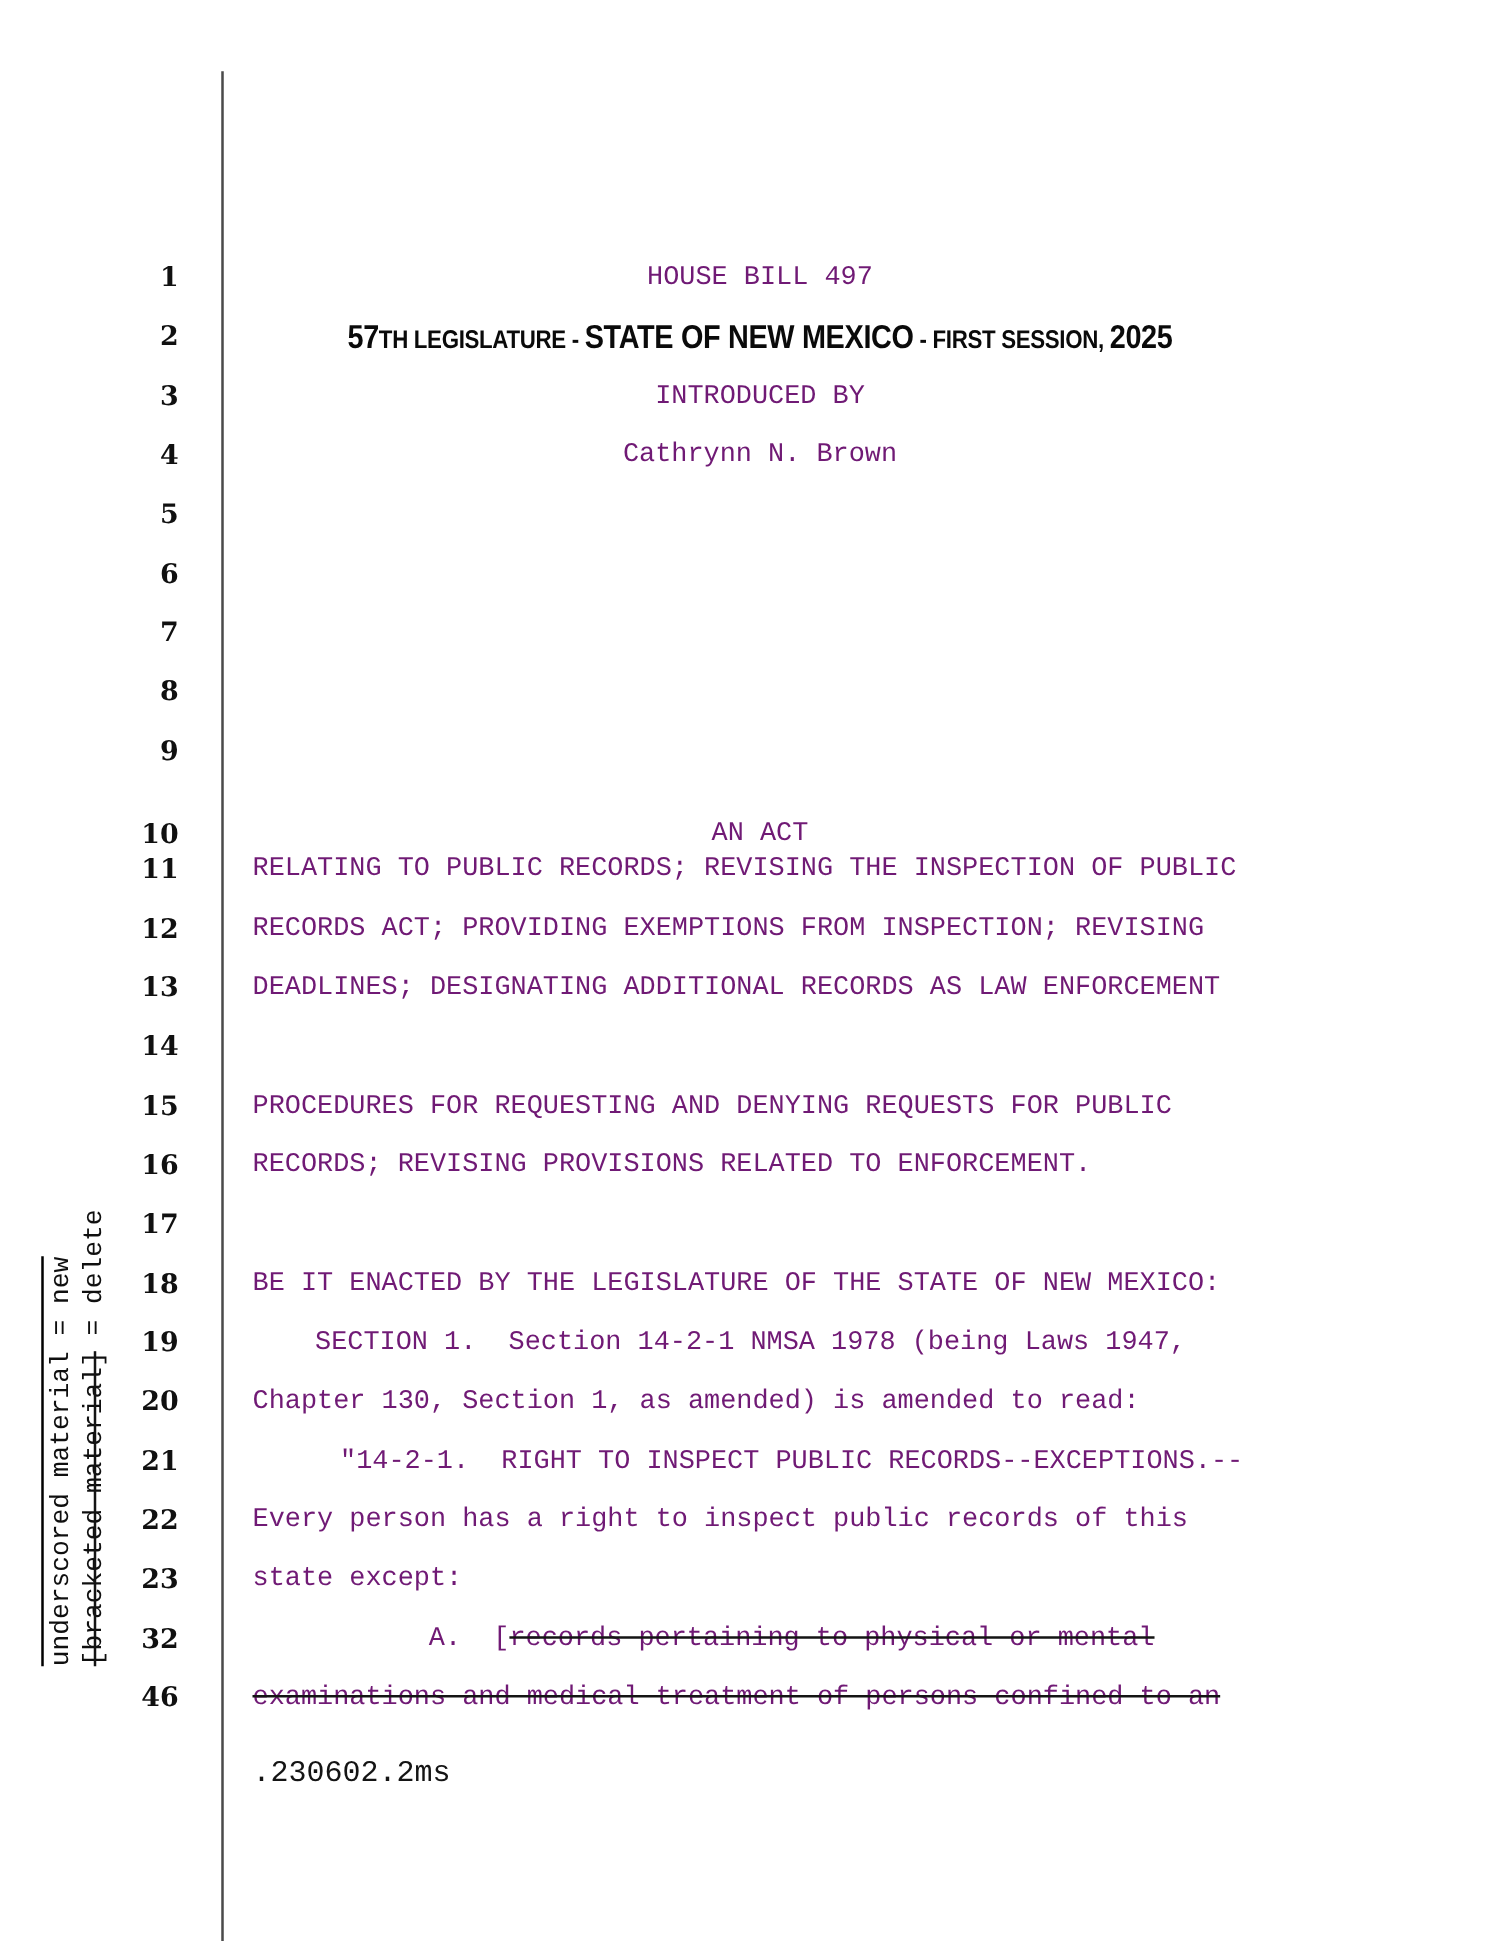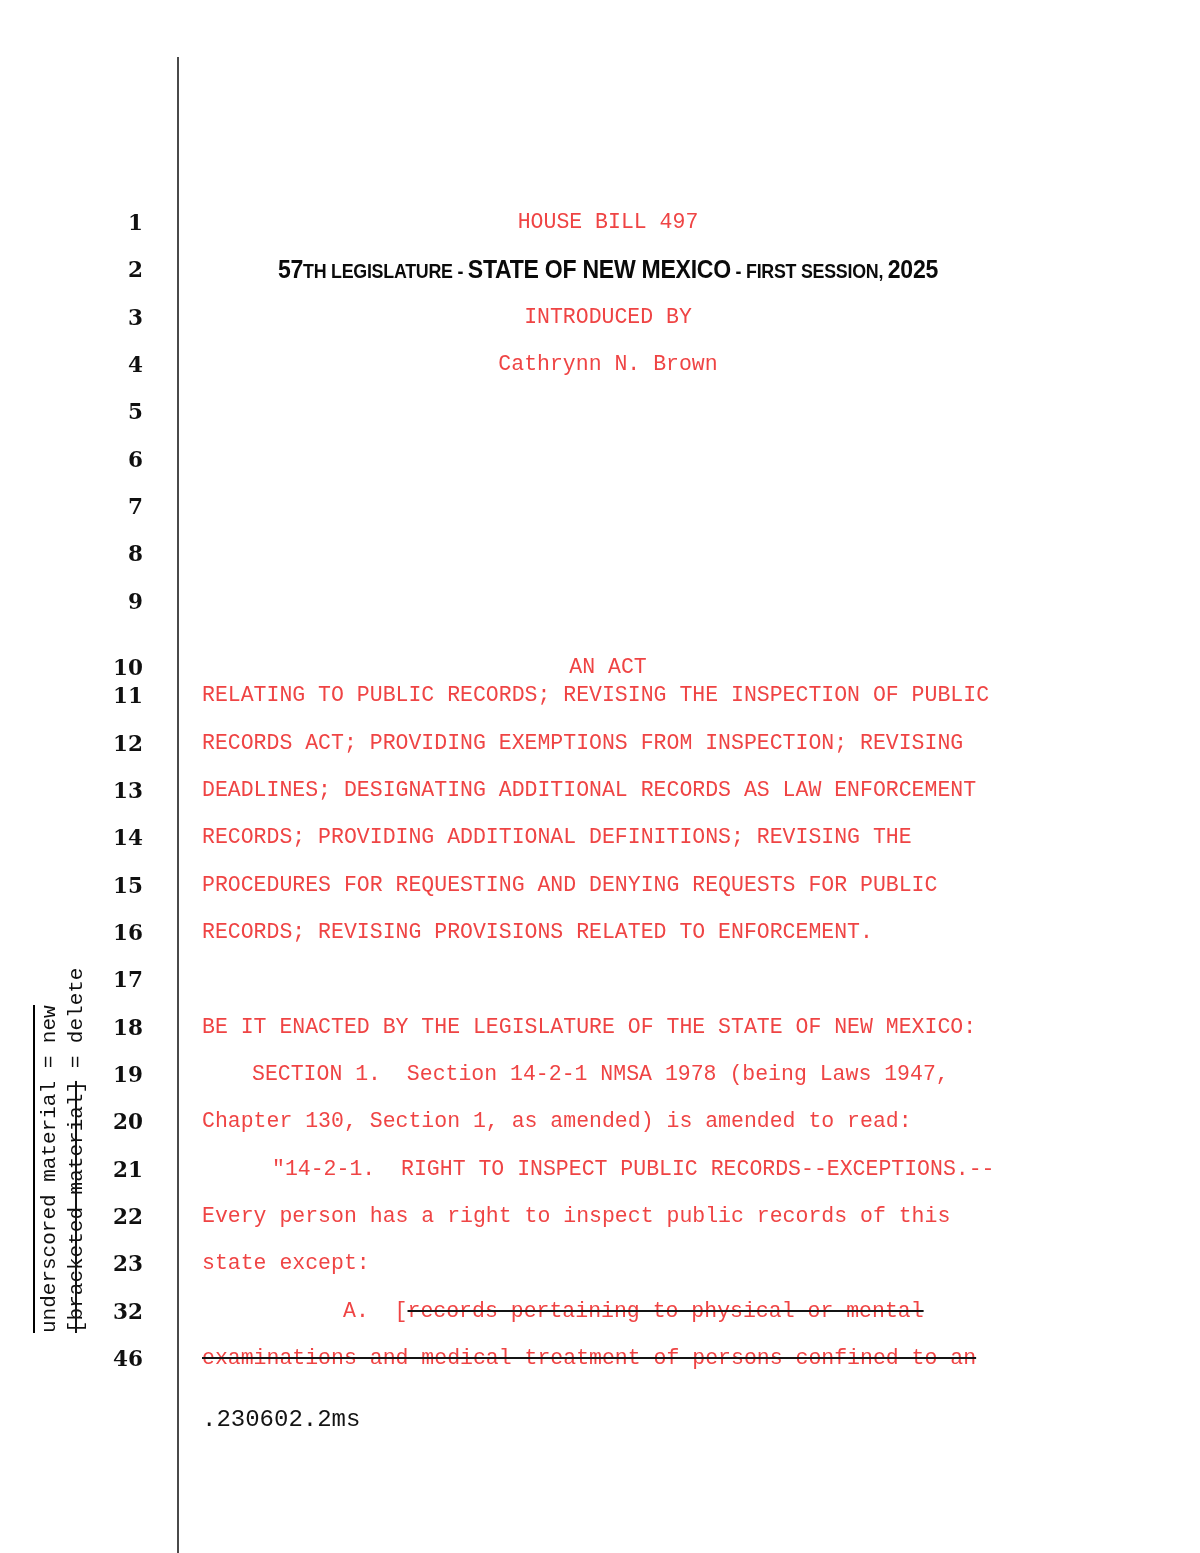--- a/index.html
+++ b/index.html
@@ -23,21 +23,21 @@
     text-align:right;
     font-family:"DejaVu Serif","Liberation Serif",serif;
     font-weight:bold;
     font-size:21.5px;line-height:47px;
     color:#101010;
   }
   .line-text{
     position:absolute;left:202px;width:812px;
     font-size:21.5px;line-height:47px;
     white-space:pre;
-    color:#ef4444;
+    color:#701a75;
   }
   .line-text.center{text-align:center;}
   .line-text.heading{
     font-family:"Liberation Sans",sans-serif;
     font-weight:bold;
     letter-spacing:-0.3px;
     transform:scaleX(0.87);
     transform-origin:50% 50%;
     white-space:pre;
     color:#0a0a0a;
@@ -127,21 +127,20 @@
       <div class="line-row" style="top: 720px;">
         <div class="line-num">12</div>
         <div class="line-text"><span class="seg">RECORDS ACT; PROVIDING EXEMPTIONS FROM INSPECTION; REVISING</span></div>
       </div>
       <div class="line-row" style="top: 767px;">
         <div class="line-num">13</div>
         <div class="line-text"><span class="seg">DEADLINES; DESIGNATING ADDITIONAL RECORDS AS LAW ENFORCEMENT</span></div>
       </div>
       <div class="line-row" style="top: 814px;">
         <div class="line-num">14</div>
-        <div class="line-text"><span class="seg">RECORDS; PROVIDING ADDITIONAL DEFINITIONS; REVISING THE</span></div>
       </div>
       <div class="line-row" style="top: 862px;">
         <div class="line-num">15</div>
         <div class="line-text"><span class="seg">PROCEDURES FOR REQUESTING AND DENYING REQUESTS FOR PUBLIC</span></div>
       </div>
       <div class="line-row" style="top: 909px; padding-left: 44px;">
         <div class="line-num">16</div>
         <div class="line-text"><span class="seg">RECORDS; REVISING PROVISIONS RELATED TO ENFORCEMENT.</span></div>
       </div>
       <div class="line-row" style="top: 956px;">

